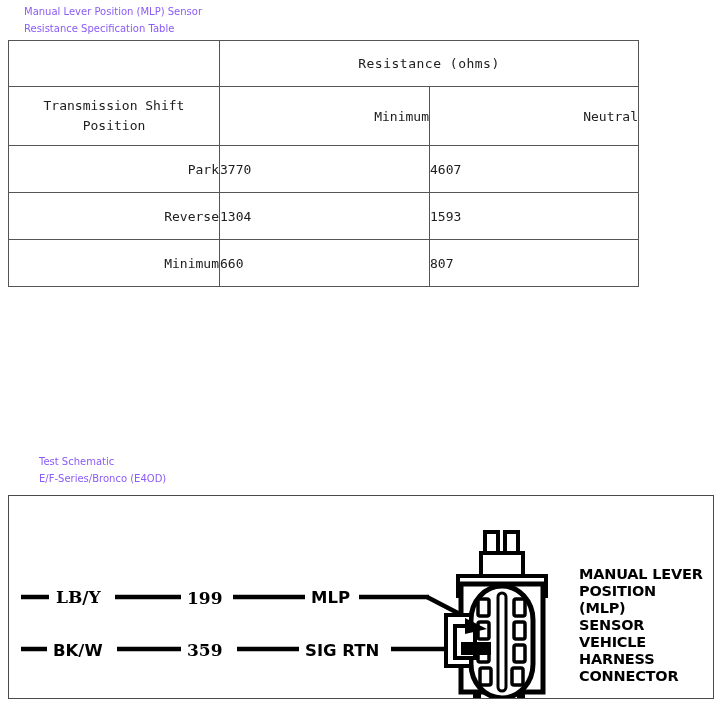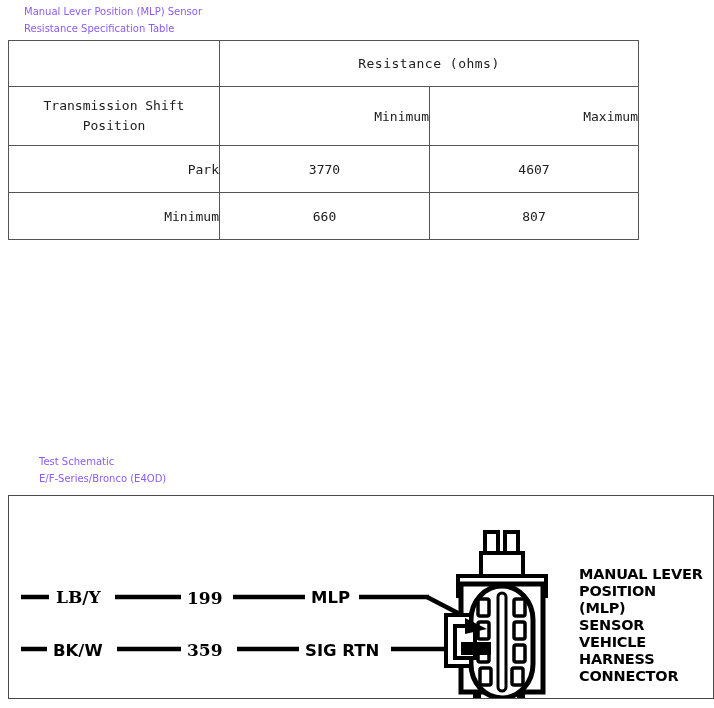--- a/index.html
+++ b/index.html
@@ -65,21 +65,21 @@
   }
   .h-pos {
     height: 58px;
     text-align: center;
     vertical-align: middle;
     line-height: 20px;
     margin-top: 44px;
   }
   .data-row td { height: 46px; vertical-align: middle; }
   .td-label { text-align: right; padding-left: 14px; }
-  .td-num   { text-align: center; }
+  .td-num   { }
 
   
   #schematic-panel {
     position: absolute;
     left: 8px;
     top: 495px;
     width: 704px;
     height: 202px;
     border: 1px solid #4a4a4a;
     background: #ffffff;
@@ -134,28 +134,33 @@
       <col class="col-max">
   </colgroup>
   <thead>
     <tr>
       <th class="h-blank"></th>
       <th class="h-res" colspan="2">Resistance (ohms)</th>
     </tr>
     <tr>
       <th class="h-pos"><span>Transmission Shift</span><br><span>Position</span></th>
       <th class="h-sub">Minimum</th>
-      <th class="h-sub">Maximum</th>
+      <th class="h-sub">Neutral</th>
     </tr>
   </thead>
   <tbody>
     <tr class="data-row">
       <td class="td-label">Park</td>
       <td class="td-num">3770</td>
       <td class="td-num">4607</td>
+    </tr>
+    <tr class="data-row">
+      <td class="td-label">Reverse</td>
+      <td class="td-num">1304</td>
+      <td class="td-num">1593</td>
     </tr>
     <tr class="data-row">
       <td class="td-label">Minimum</td>
       <td class="td-num">660</td>
       <td class="td-num">807</td>
     </tr>
   </tbody>
 </table>
 
 <div class="caption" id="schematic-caption"><span>Test Schematic</span>

